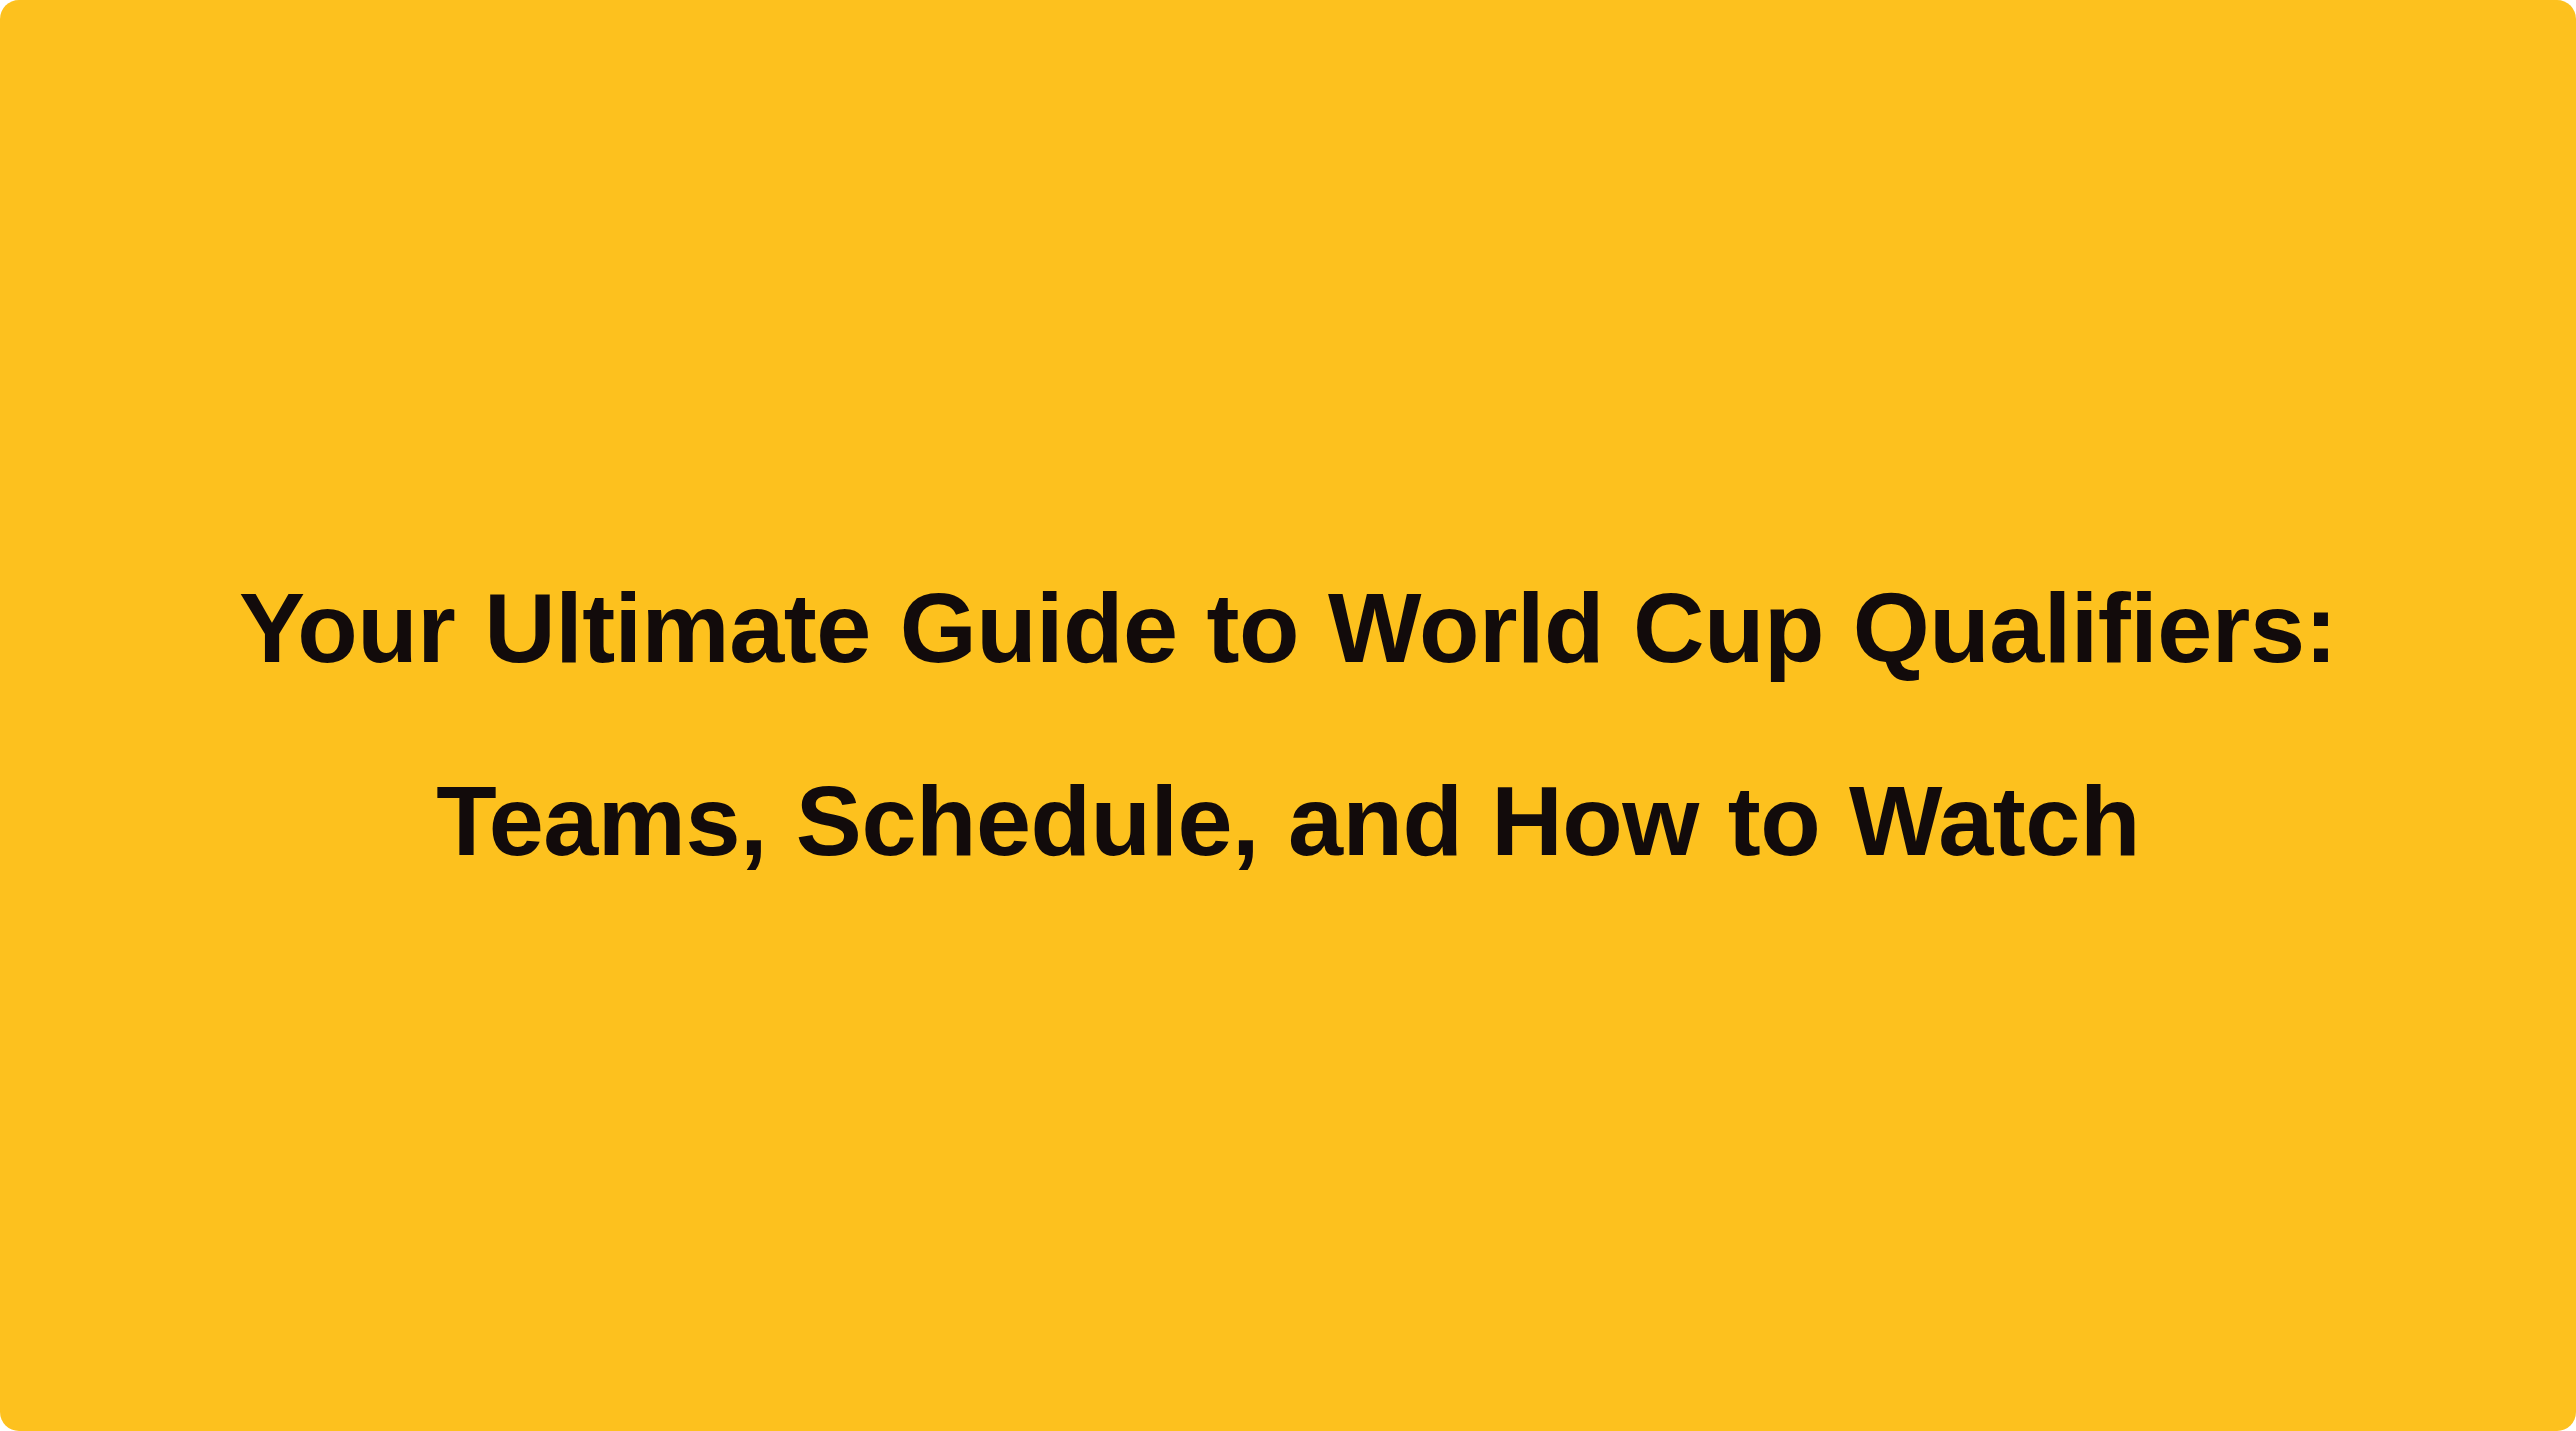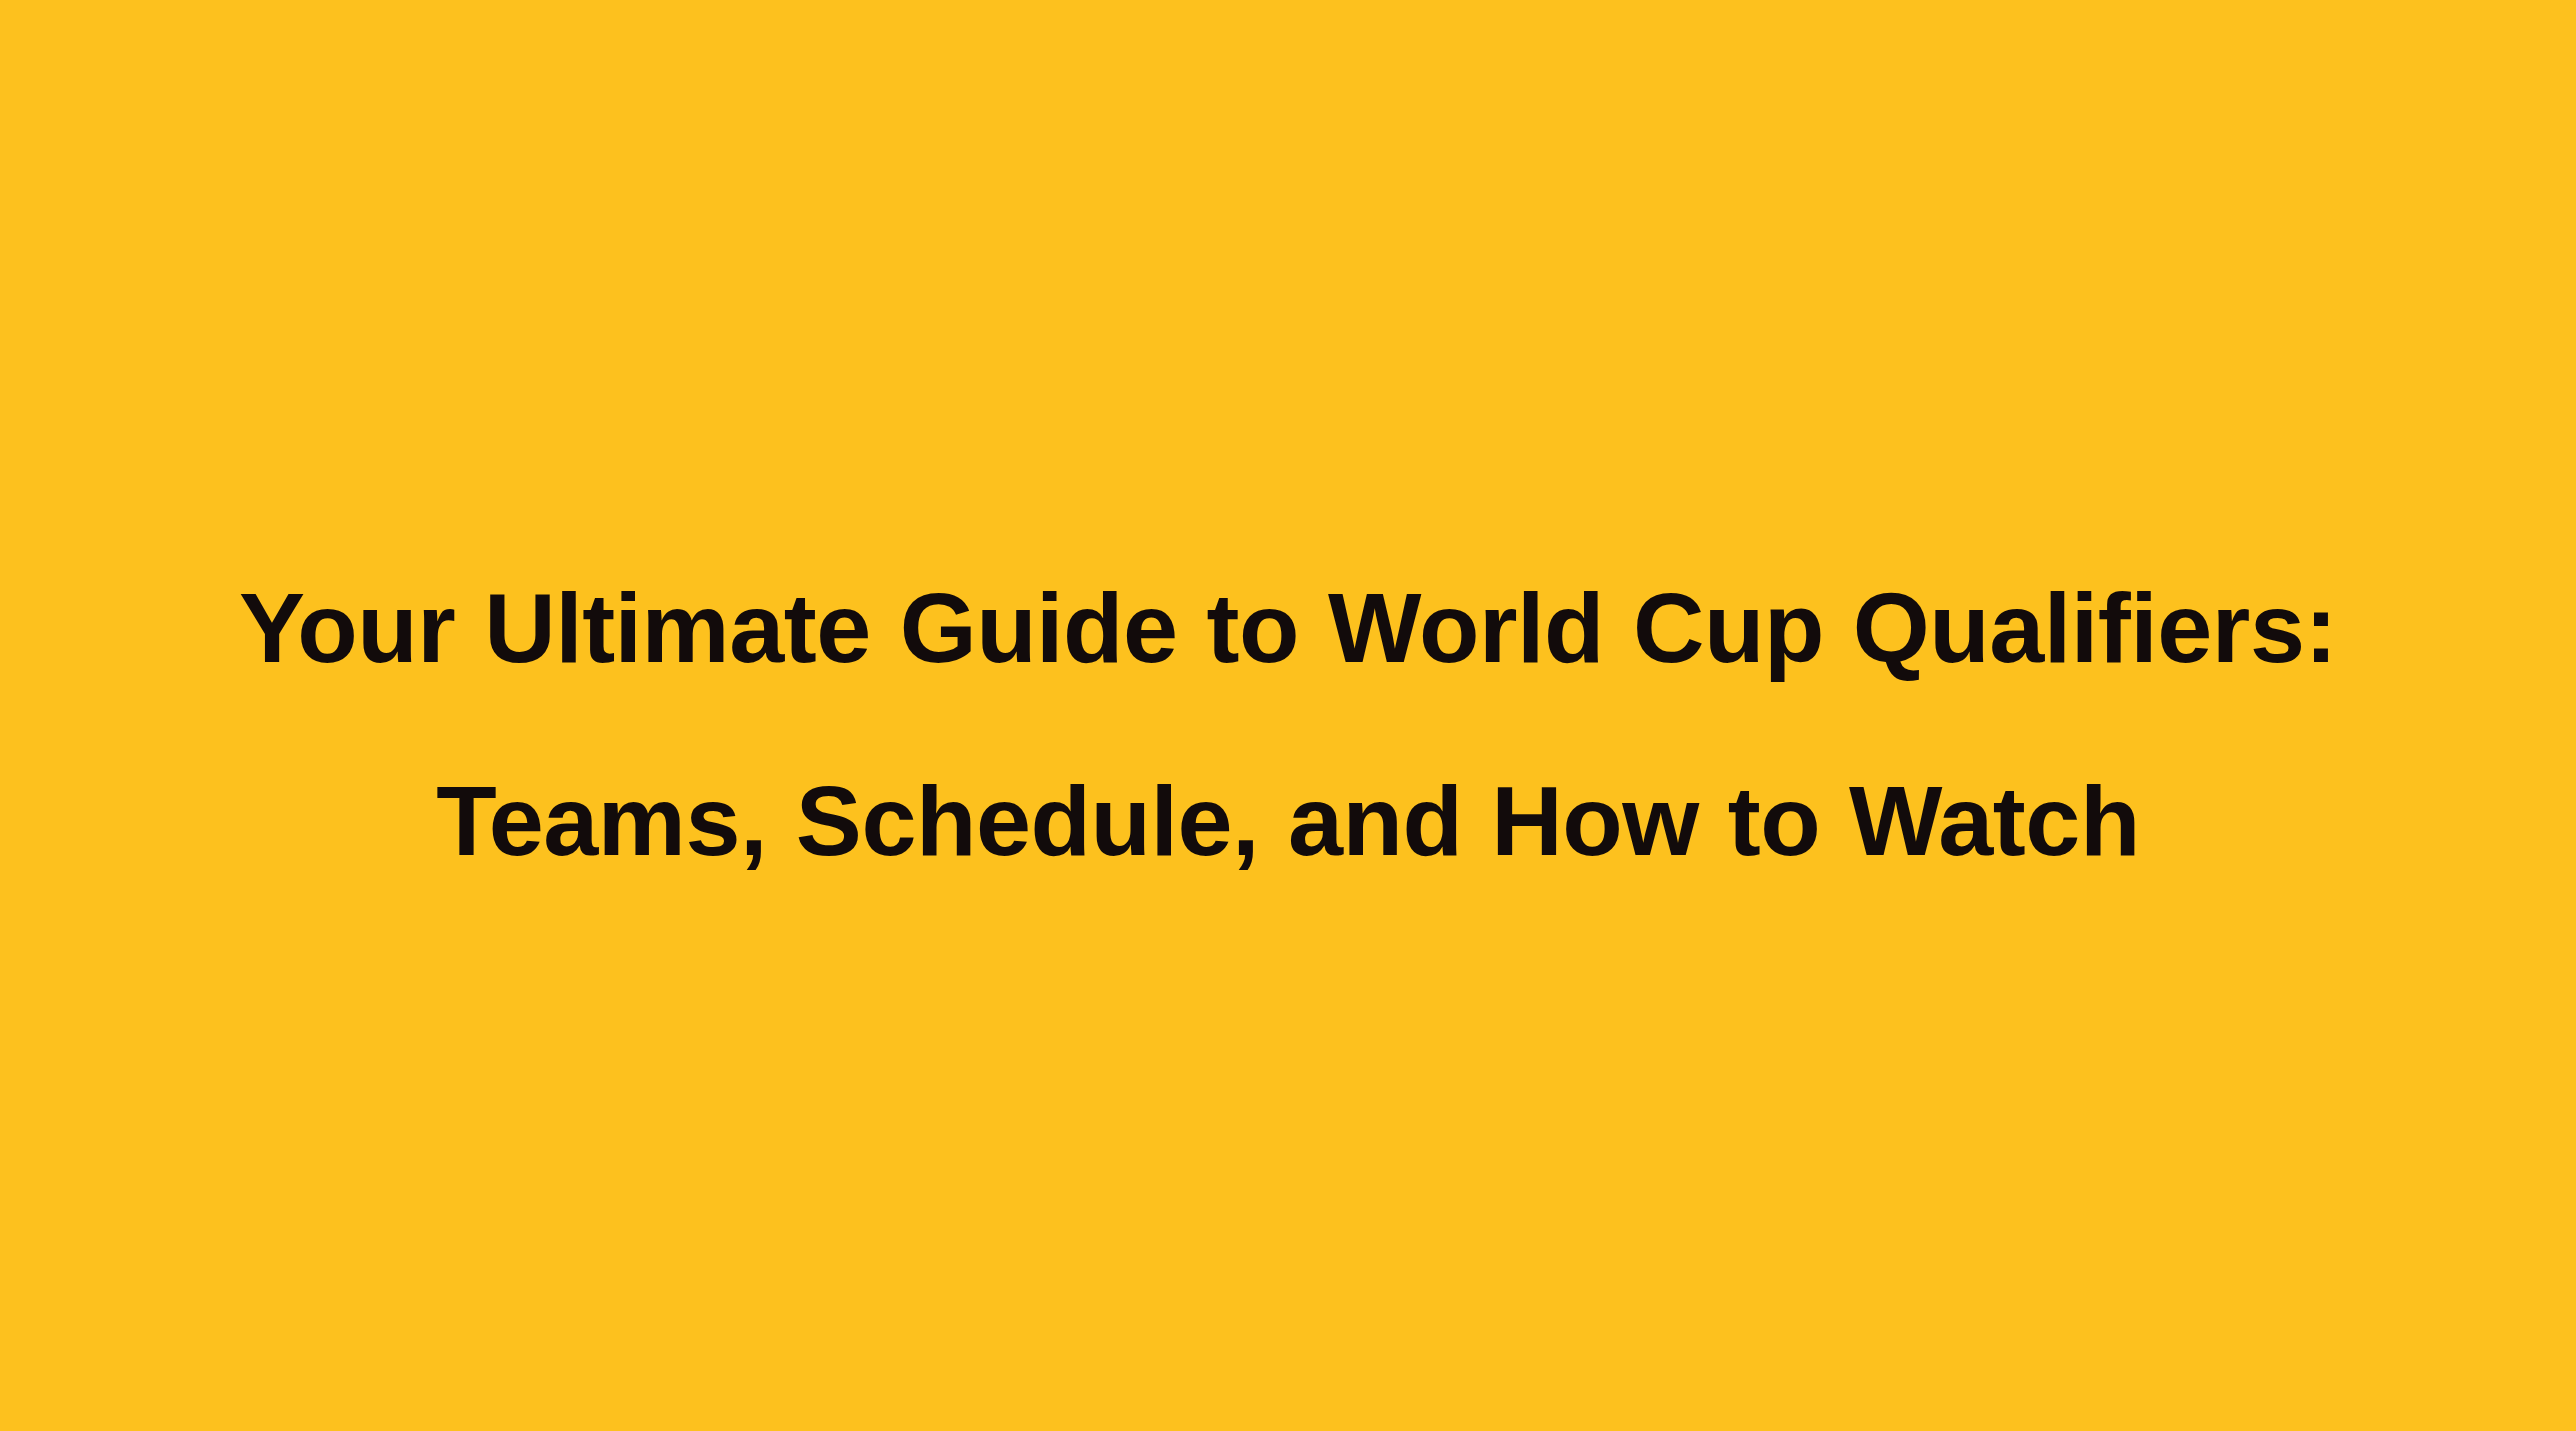--- a/index.html
+++ b/index.html
@@ -17,20 +17,21 @@
 
   #banner {
     position: relative;
     width: 2576px;
     height: 1431px;
     box-sizing: border-box;
     background: #FDC11E;
     display: flex;
     align-items: center;
     justify-content: center;
+    border-radius: 19px;
   }
 
   #title-block {
     width: 2347px;
     margin: 0;
     padding: 0;
     
     transform: translateY(7.6px);
     text-align: center;
   }

